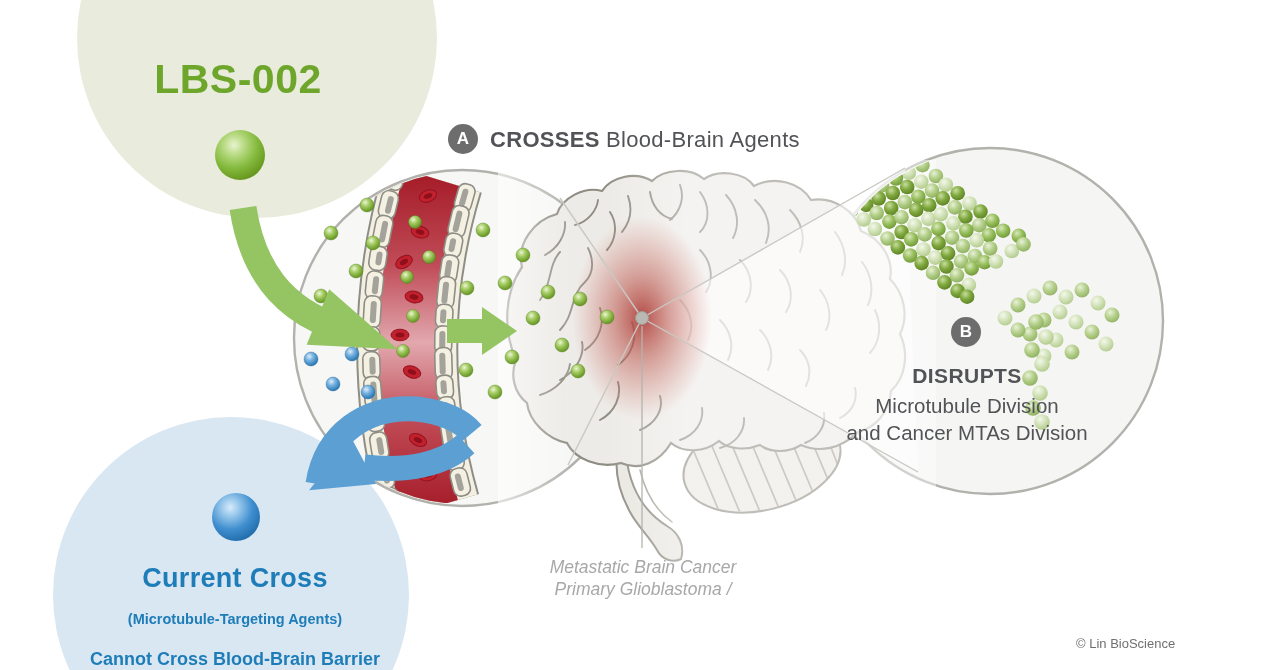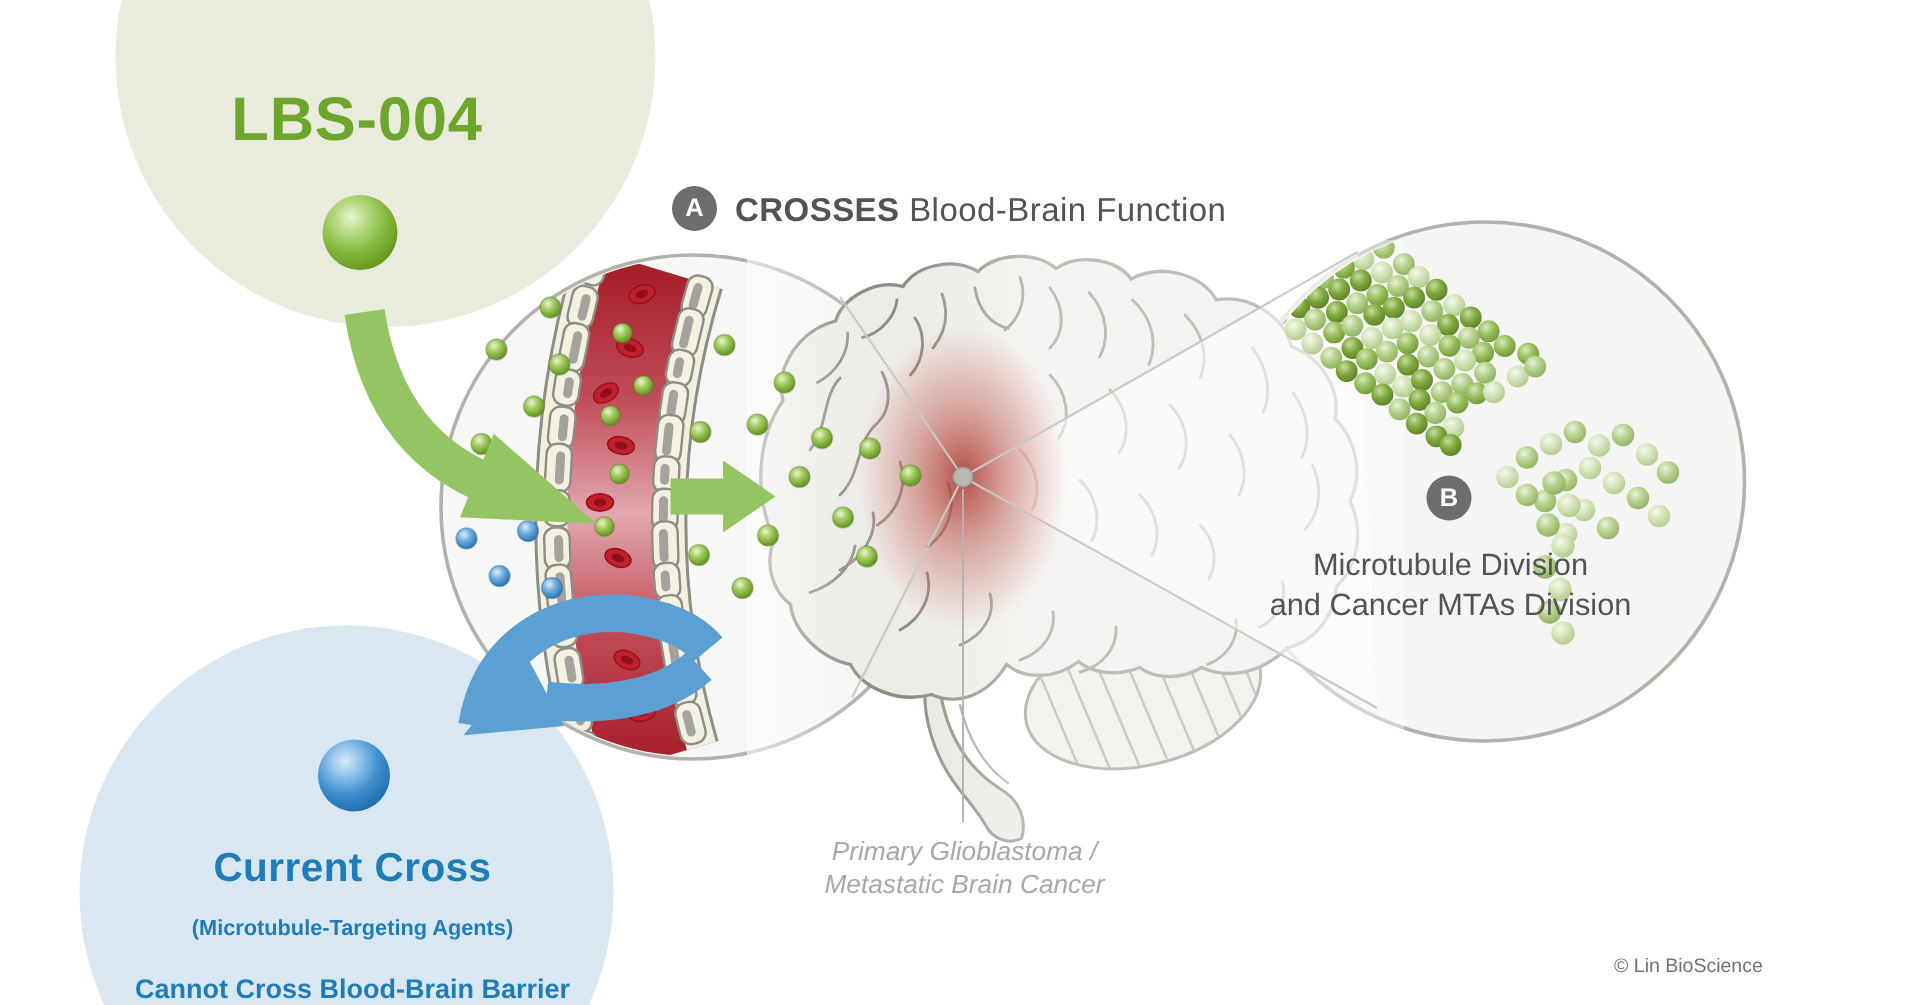--- a/index.html
+++ b/index.html
@@ -486,40 +486,41 @@
         <circle cx="1030" cy="378" r="7.8" fill="url(#mtB)"></circle>
         <circle cx="1040" cy="393" r="7.8" fill="url(#mtC)"></circle>
         <circle cx="1033" cy="408" r="7.8" fill="url(#mtB)"></circle>
         <circle cx="1042" cy="422" r="7.8" fill="url(#mtC)"></circle>
       </g>
 
   <circle cx="240" cy="155" r="25" fill="url(#gSphereBig)"></circle>
   <circle cx="236" cy="517" r="24" fill="url(#bSphereBig)"></circle>
 </svg>
 
-  <div class="abs product-title">LBS-004</div>
+  <div class="abs product-title">LBS-002</div>
 
   <div class="abs badge badge-a">
     <span>A</span>
   </div>
-  <div class="abs step-a-label"><span class="bold">CROSSES</span><span> Blood-Brain Function</span></div>
+  <div class="abs step-a-label"><span class="bold">CROSSES</span><span> Blood-Brain Agents</span></div>
 
   <div class="abs badge badge-b">
     <span>B</span>
   </div>
   <div class="abs step-b-block">
+    <div class="action">DISRUPTS</div>
     <div class="line">Microtubule Division</div>
     <div class="line">and Cancer MTAs Division</div>
   </div>
 
   <div class="abs mta-block">
     <div class="mta-title">Current Cross</div>
     <div class="mta-sub">(Microtubule-Targeting Agents)</div>
     <div class="mta-note">Cannot Cross Blood-Brain Barrier</div>
   </div>
 
   <div class="abs target-caption">
+    <div>Metastatic Brain Cancer</div>
     <div>Primary Glioblastoma /</div>
-    <div>Metastatic Brain Cancer</div>
   </div>
 
   <div class="abs copyright">© Lin BioScience</div>
 </div>
 
 </body></html>

